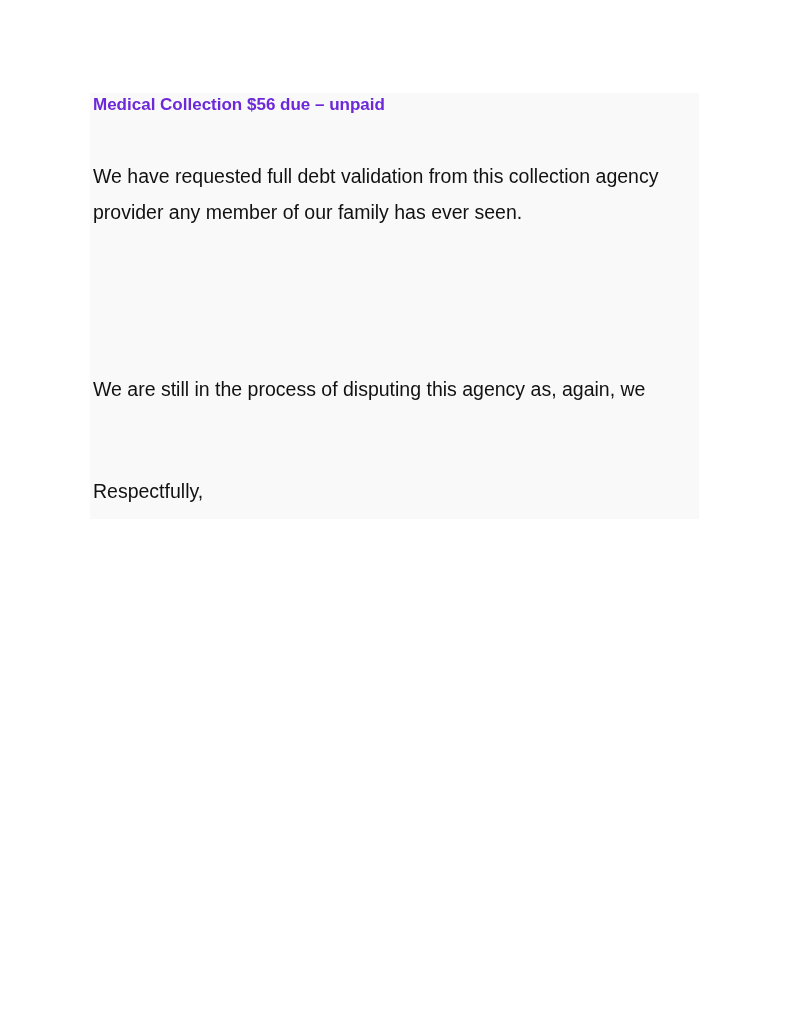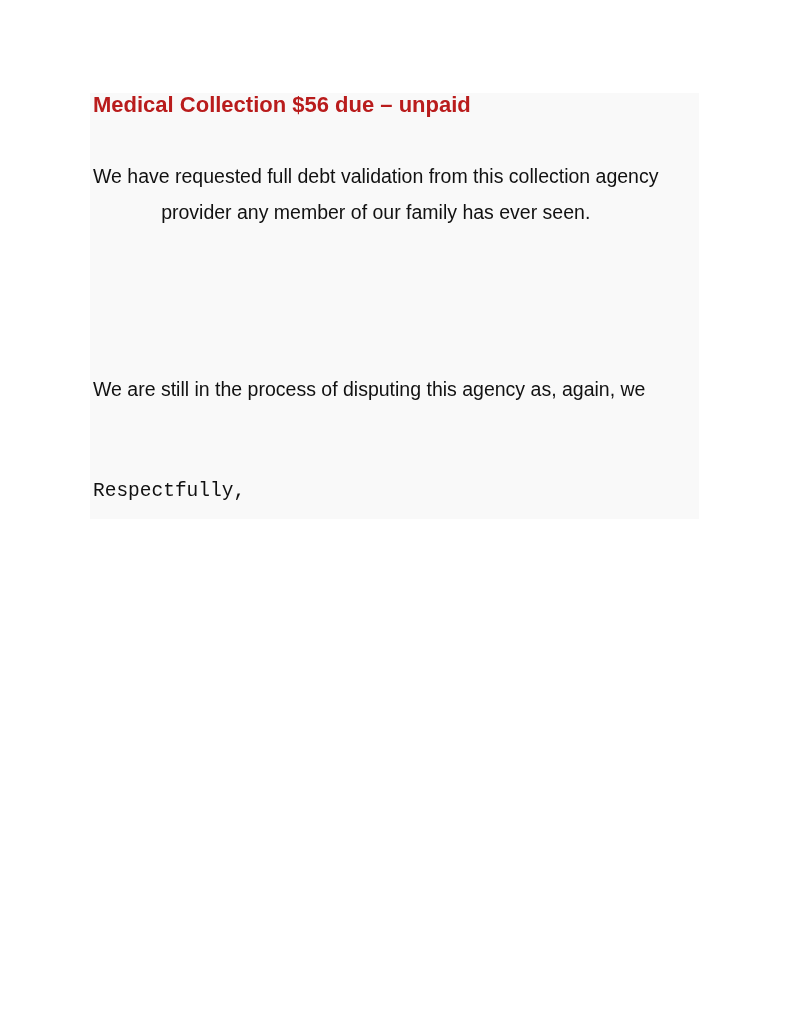--- a/index.html
+++ b/index.html
@@ -20,47 +20,45 @@
       left: 90px;
       top: 93px;
       width: 609px;
       height: 426px;
       background: #f9f9f9;
     }
     .title {
       position: absolute;
       left: 3px;
       top: 0px;
-      font-size: 22px;
+      font-size: 17px;
       font-weight: bold;
       line-height: 24px;
       white-space: nowrap;
-      color: #b91c1c;
+      color: #6d28d9;
     }
     .para {
       position: absolute;
       left: 3px;
       font-size: 19.5px;
       line-height: 35.5px;
       white-space: nowrap;
-      text-align: center;
     }
     .para .line {
       display: block;
     }
     .p1 { top: 66px; }
     .p2 { top: 279px; }
     .closing {
       position: absolute;
       left: 3px;
       top: 386px;
       font-size: 19.5px;
       line-height: 24px;
       white-space: nowrap;
-      font-family: Liberation Mono, monospace;
     }
   </style>
 </head>
 <body>
 
 <div class="text-box">
   <div class="title">Medical Collection $56 due – unpaid</div>
 
   <div class="para p1">
     <span class="line">We have requested full debt validation from this collection agency</span>

